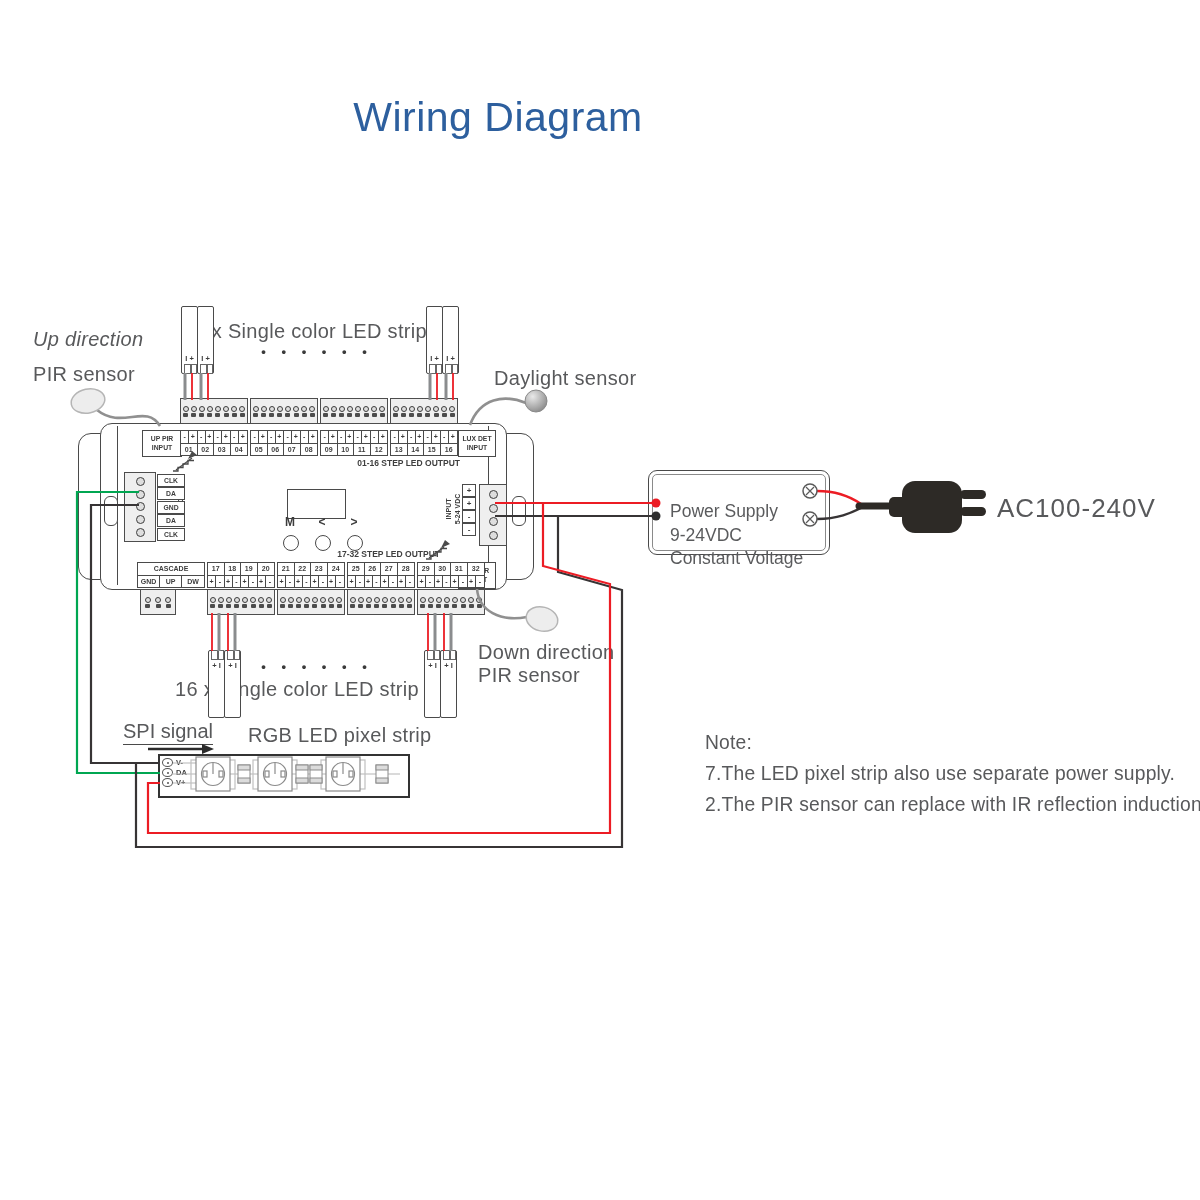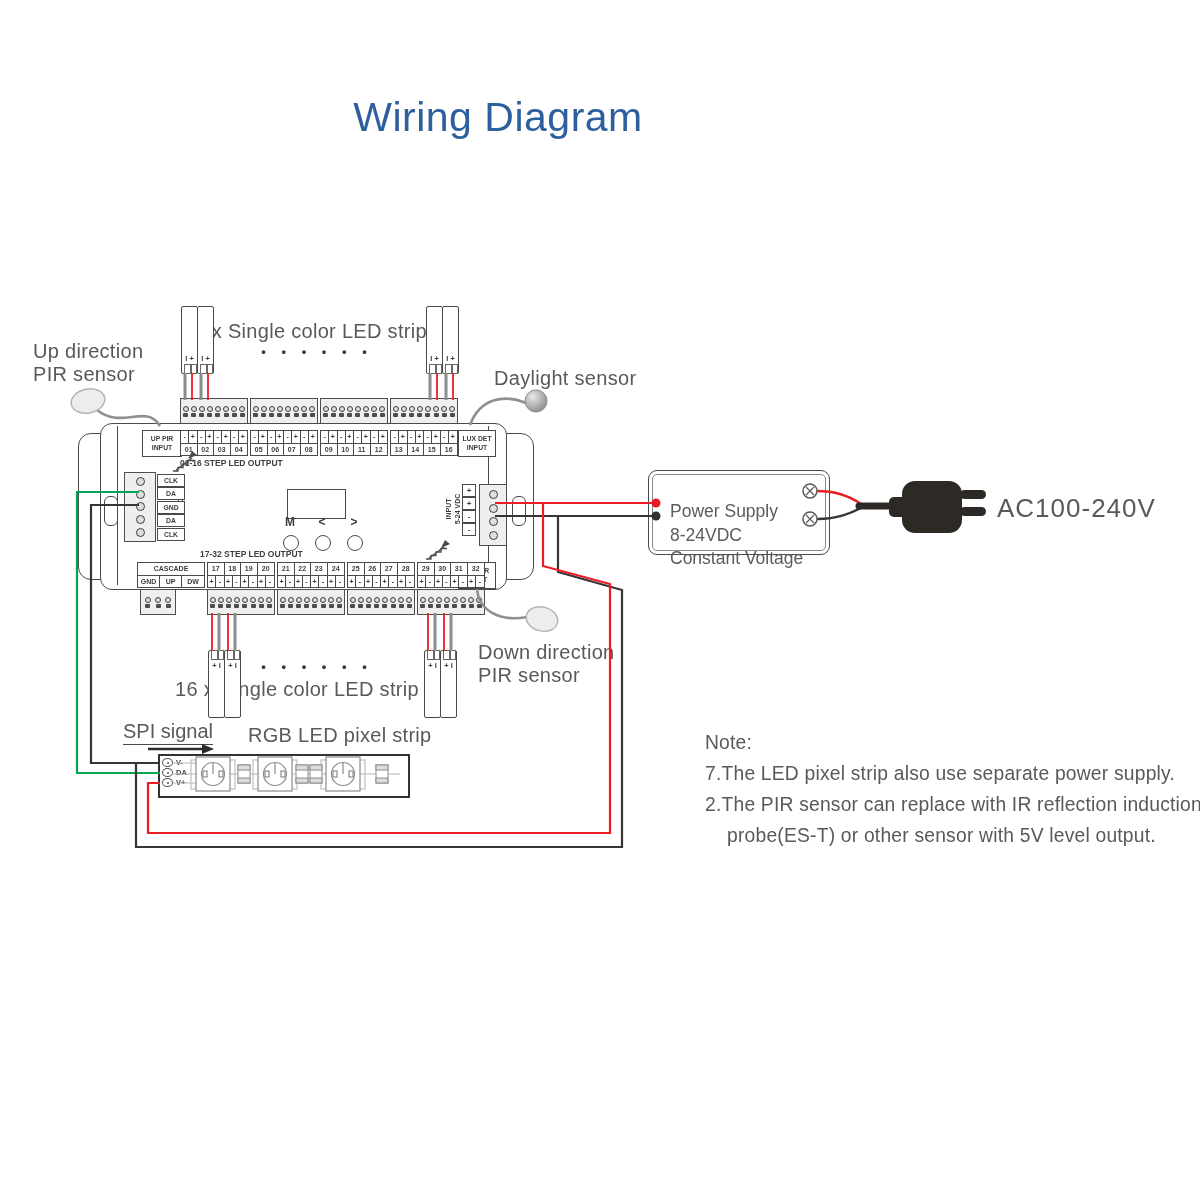--- a/index.html
+++ b/index.html
@@ -15,21 +15,21 @@
   .dots{color:#3a3a3a;font-size:13px;font-weight:bold;letter-spacing:6px;z-index:2;white-space:nowrap;}
 
   
   .wing{border:1.5px solid #4a4a4a;border-radius:13px;background:#fff;z-index:1;}
   .body{border:1.6px solid #4a4a4a;border-radius:12px;background:#fff;z-index:2;}
   .vline{width:1px;background:#4a4a4a;z-index:3;}
   .slot{border:1.3px solid #4a4a4a;border-radius:6px;background:#fff;z-index:4;}
   .iobox{border:1.1px solid #4a4a4a;background:#fff;z-index:3;display:flex;flex-direction:column;
          align-items:center;justify-content:center;font-size:6.8px;font-weight:bold;color:#3c3c3c;
          line-height:1.3;text-align:center;}
-  .smallcap{font-size:8.5px;font-weight:bold;color:#3f3f3f;text-align:left;z-index:3;white-space:nowrap;}
+  .smallcap{font-size:8.5px;font-weight:bold;color:#3f3f3f;text-align:right;z-index:3;white-space:nowrap;}
   .grp{border:1.1px solid #4a4a4a;background:#fff;z-index:3;width:66px;}
   .gr{display:grid;}
   .gr8{grid-template-columns:repeat(8,1fr);}
   .gr4{grid-template-columns:repeat(4,1fr);}
   .gr3{grid-template-columns:repeat(3,1fr);}
   .gr span{display:flex;align-items:center;justify-content:center;height:11.5px;
            font-size:7px;font-weight:bold;color:#3c3c3c;border-right:1px solid #4a4a4a;}
   .gr span:last-child{border-right:none;}
   .gr.rb{border-bottom:1px solid #4a4a4a;}
   .tblock{background:#efefef;border:1.4px solid #4d4d4d;display:flex;justify-content:space-evenly;
@@ -193,21 +193,21 @@
         <rect x="310" y="765" width="12" height="18"></rect>
           <rect x="310" y="765" width="12" height="5" fill="#dcdcdc"></rect>
           <rect x="310" y="778" width="12" height="5" fill="#dcdcdc"></rect>
         <rect x="376" y="765" width="12" height="18"></rect>
           <rect x="376" y="765" width="12" height="5" fill="#dcdcdc"></rect>
           <rect x="376" y="778" width="12" height="5" fill="#dcdcdc"></rect>
       </g>
     </g>
   </svg>
 
-  <div class="abs lbl" style="left:33px;top:340px;">Up direction</div>
+  <div class="abs lbl" style="left:33px;top:328px;font-style:italic;">Up direction</div>
   <div class="abs lbl" style="left:33px;top:363px;">PIR sensor</div>
   <div class="abs lbl" style="left:494px;top:367px;">Daylight sensor</div>
   <div class="abs lbl" style="left:478px;top:641px;">Down direction</div>
   <div class="abs lbl" style="left:478px;top:664px;">PIR sensor</div>
   <div class="abs lbl" style="left:305px;top:320px;transform:translateX(-50%);">16 x Single color LED strip</div>
   <div class="abs dots" style="left:317px;top:344px;transform:translateX(-50%);">• • • • • •</div>
   <div class="abs lbl" style="left:297px;top:678px;transform:translateX(-50%);">16 x Single color LED strip</div>
   <div class="abs dots" style="left:317px;top:659px;transform:translateX(-50%);">• • • • • •</div>
   <div class="abs spisig" style="left:123px;top:720px;">SPI signal</div>
   <div class="abs lbl" style="left:248px;top:724px;">RGB LED pixel strip</div>
@@ -240,31 +240,30 @@
     <div>INPUT</div>
     <div>5-24 VDC</div>
   </div>
 
   <div class="abs display" style="left:287px;top:489px;width:57px;height:28px;"></div>
 
   <div class="abs psbox" style="left:648px;top:470px;width:180px;height:83px;"></div>
   <div class="abs psin" style="left:652px;top:474px;width:172px;height:75px;"></div>
   <div class="abs pstxt" style="left:670px;top:500px;">
     <div>Power Supply</div>
-    <div>8-24VDC</div>
+    <div>9-24VDC</div>
     <div>Constant Voltage</div>
   </div>
   <div class="abs ac" style="left:997px;top:493px;">AC100-240V</div>
 
   <div class="abs pxbox" style="left:158px;top:754px;width:248px;height:40px;"></div>
 
   <div class="abs note" style="left:705px;top:732px;">Note:</div>
   <div class="abs note" style="left:705px;top:763px;">7.The LED pixel strip also use separate power supply.</div>
   <div class="abs note" style="left:705px;top:794px;">2.The PIR sensor can replace with IR reflection induction</div>
-  <div class="abs note" style="left:727px;top:825px;">probe(ES-T) or other sensor with 5V level output.</div>
 <div class="abs grp" style="left: 180px; top: 430px;">
       <div class="gr gr8 rb">
         <span>-</span>
         <span>+</span>
         <span>-</span>
         <span>+</span>
         <span>-</span>
         <span>+</span>
         <span>-</span>
         <span>+</span>

